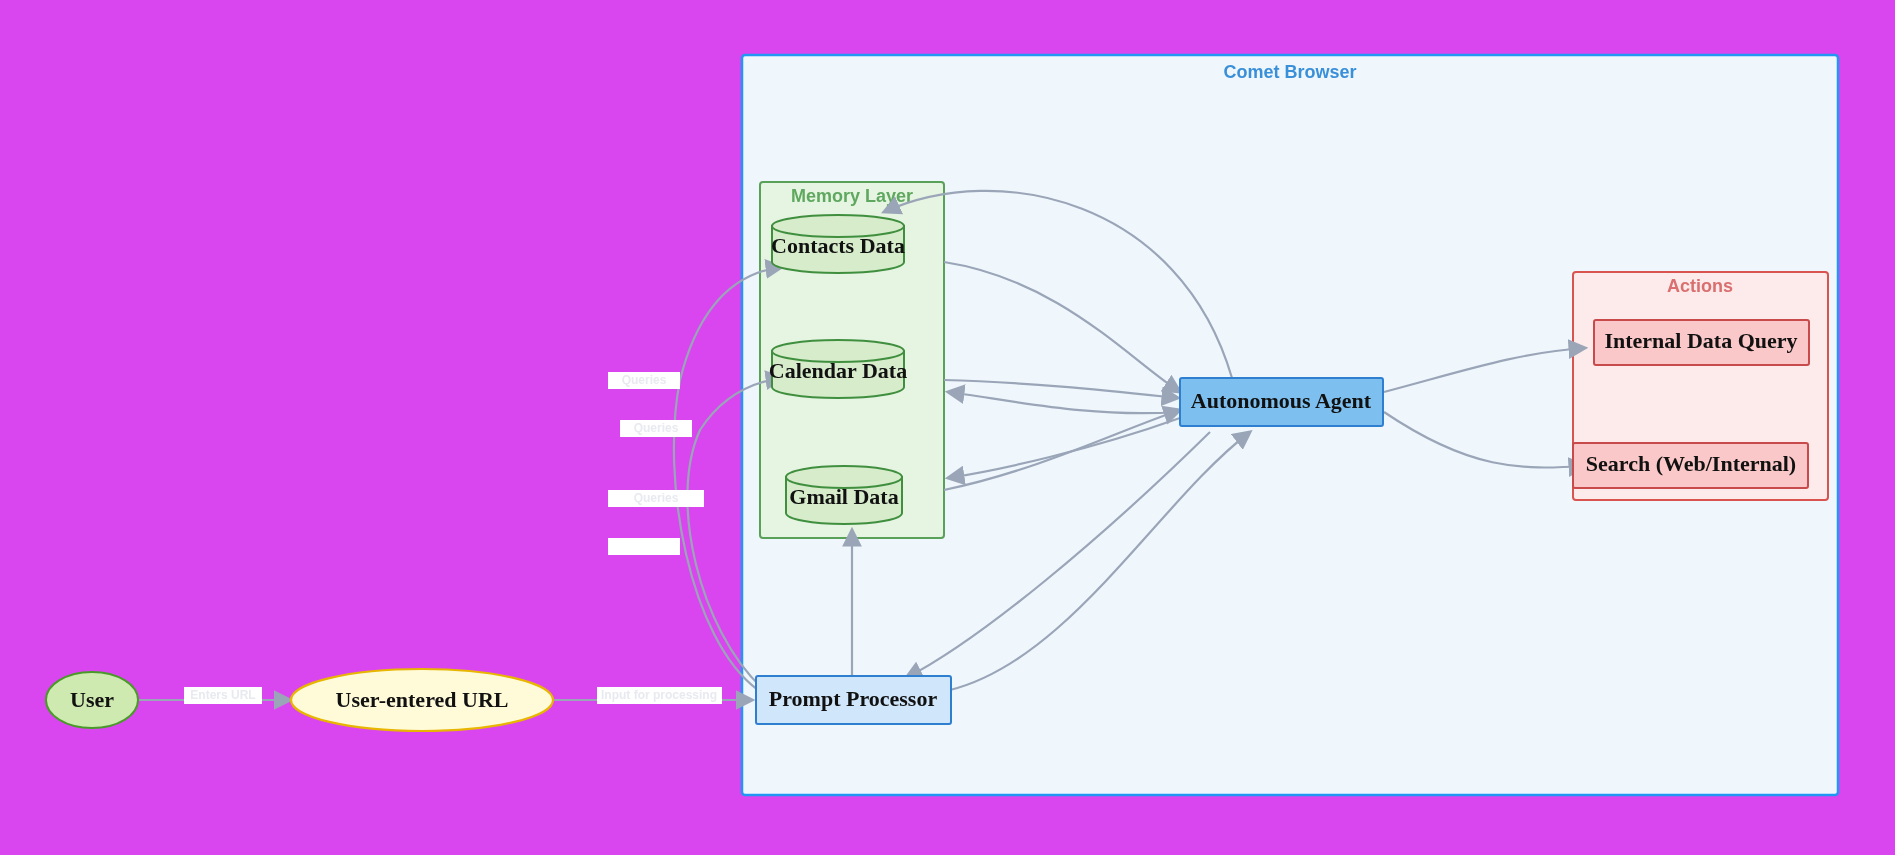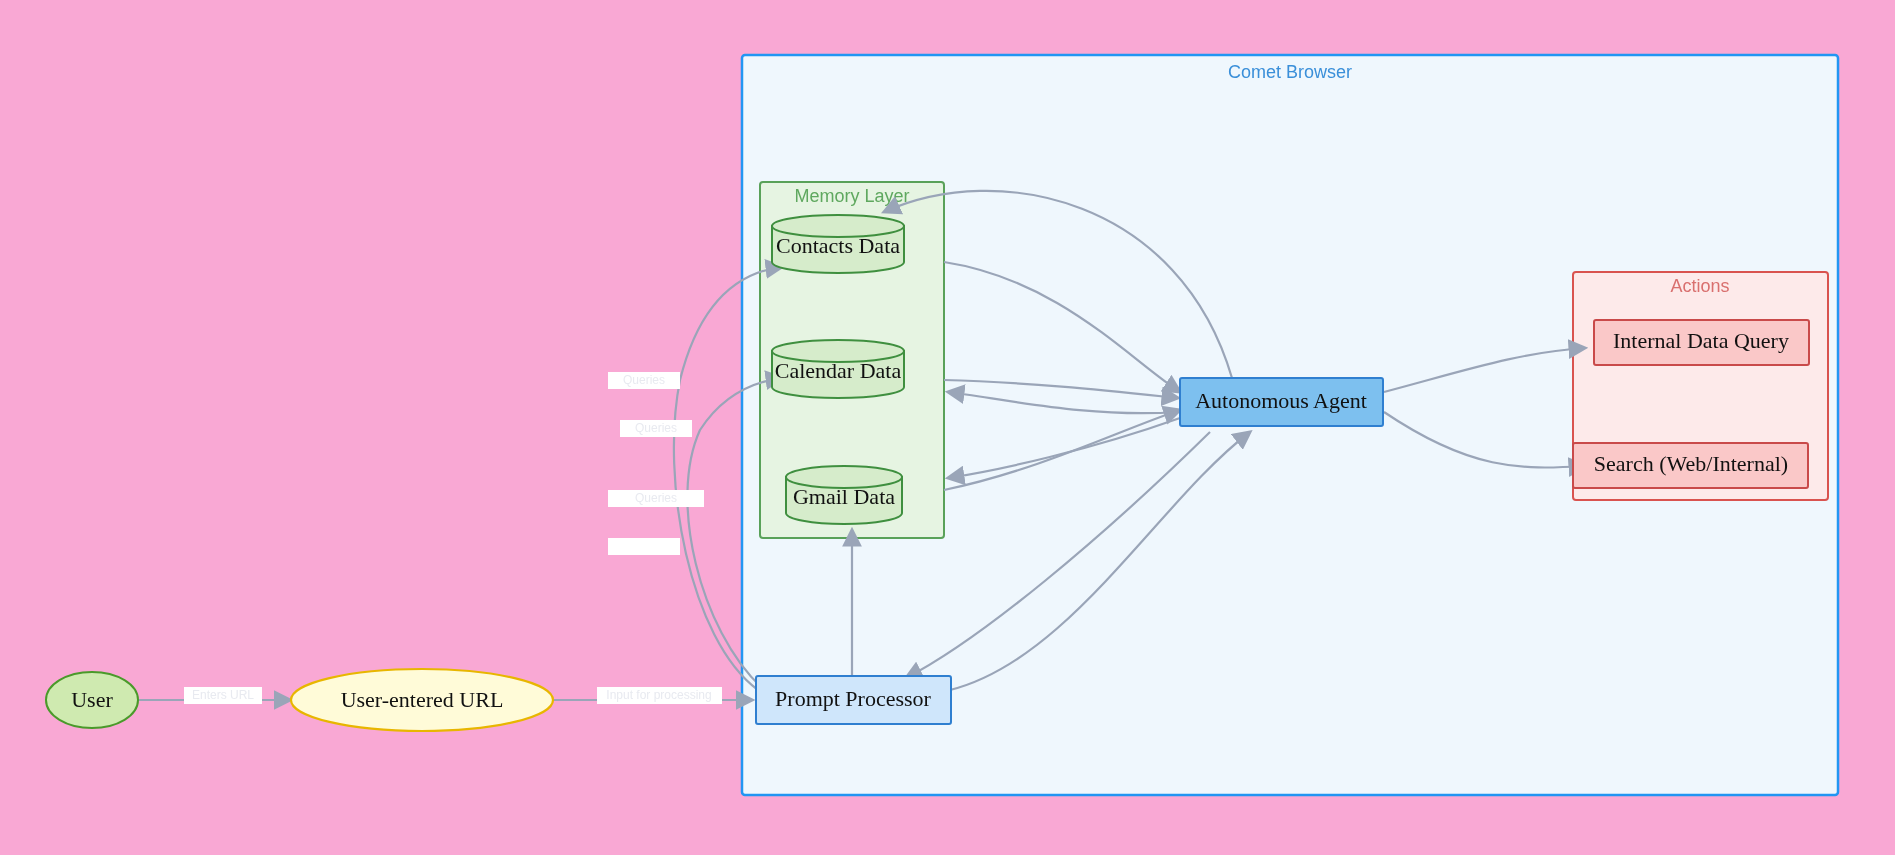--- a/index.html
+++ b/index.html
@@ -5,23 +5,24 @@
 <style>
   html, body {
     margin: 0;
     padding: 0;
     background: #000000;
   }
   #canvas {
     position: relative;
     width: 1895px;
     height: 855px;
-    background: #f9a8d4;
+    background: #d946ef;
     font-family: "Liberation Serif", serif;
     overflow: hidden;
+    font-weight: bold;
   }
   svg#diagram {
     position: absolute;
     left: 0;
     top: 0;
     width: 1895px;
     height: 855px;
   }
   .cluster-label-sans {
     font-family: "Liberation Sans", sans-serif;

